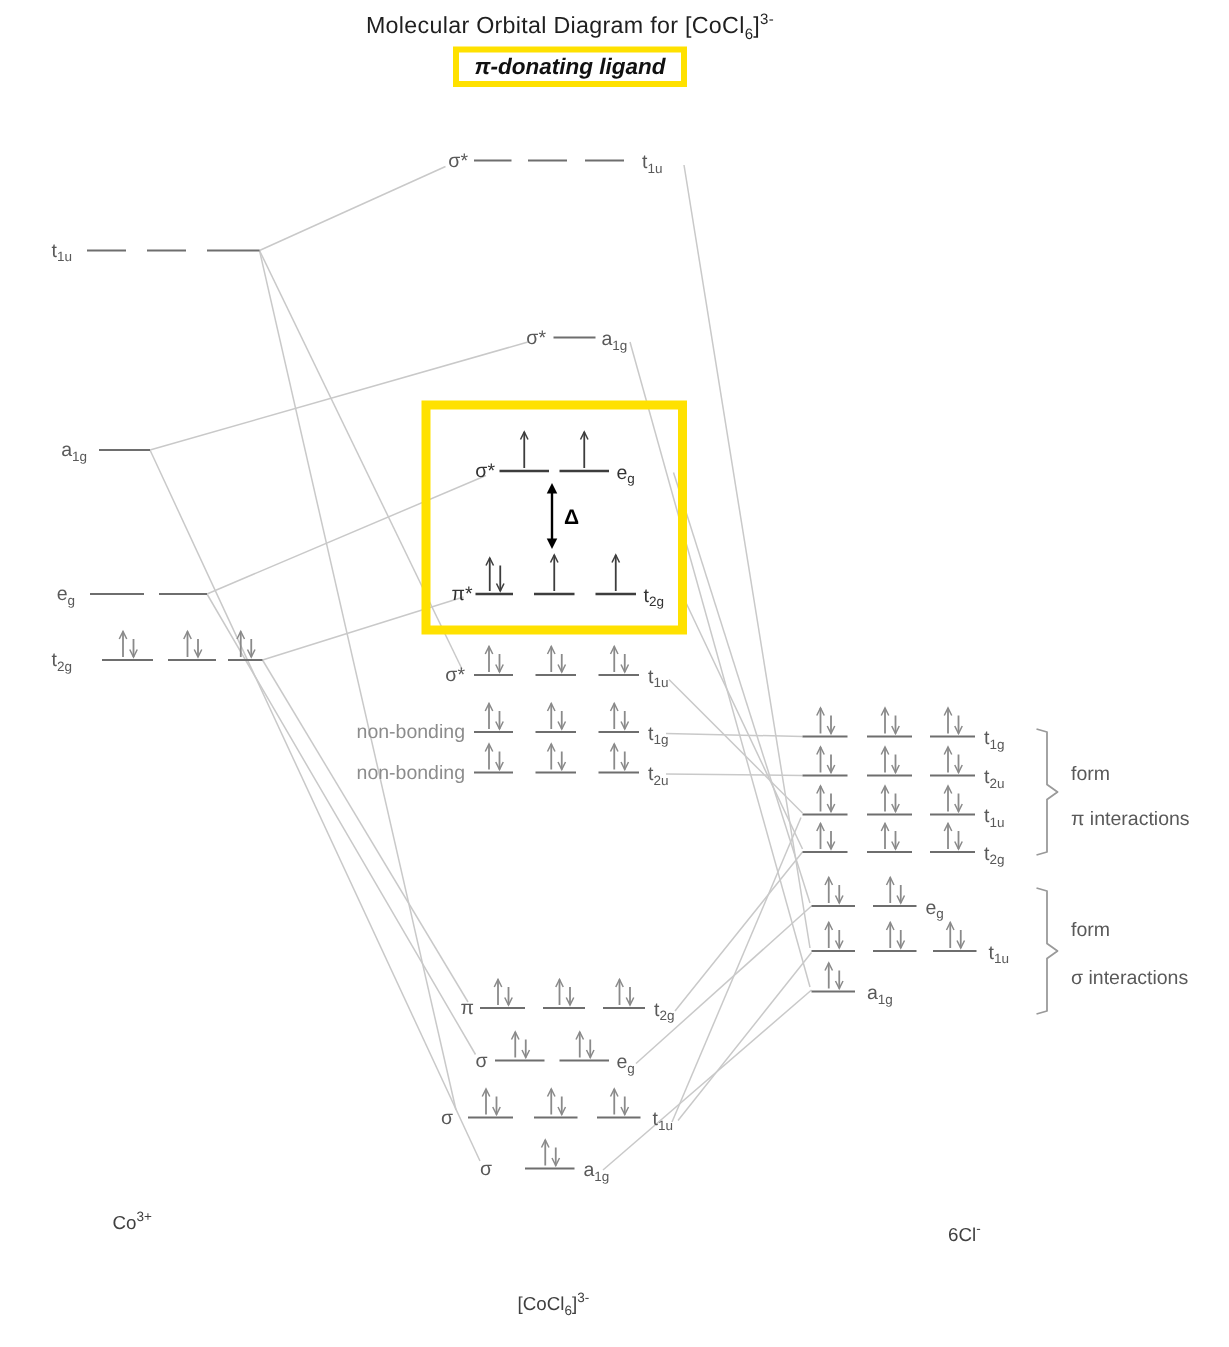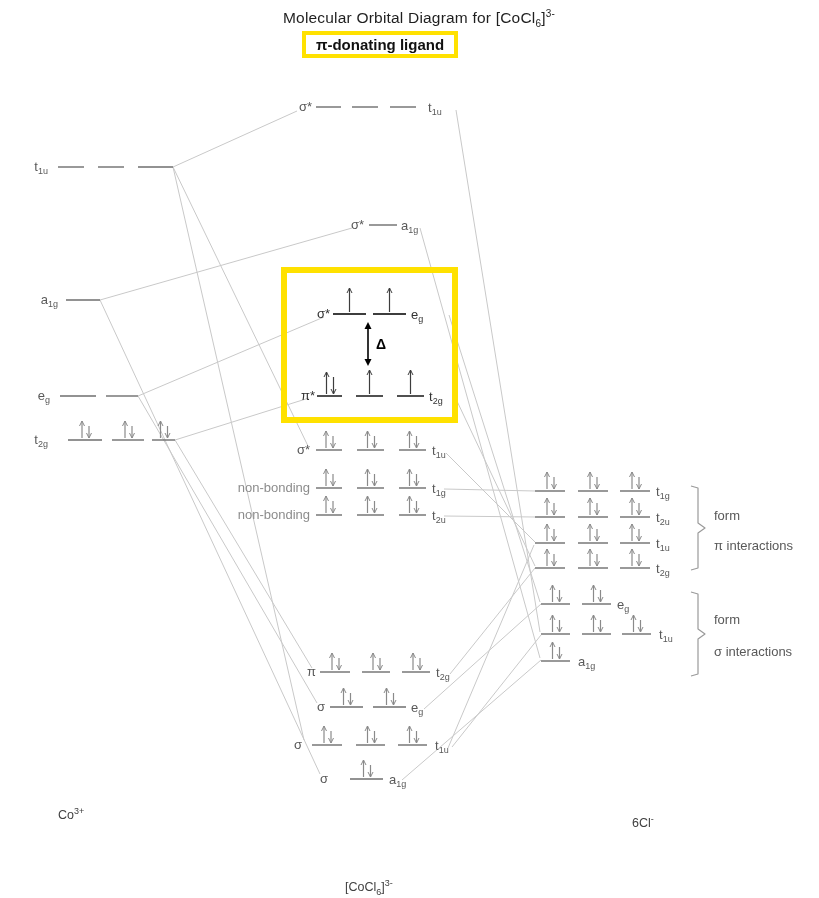--- a/index.html
+++ b/index.html
@@ -1,21 +1,21 @@
 <!DOCTYPE html>
 <html><head>
 <meta charset="utf-8">
 <style>
   html,body{margin:0;padding:0;background:#ffffff;}
   .page{position:relative;width:819px;height:898px;background:#ffffff;
         font-family:"Liberation Sans",sans-serif;overflow:hidden;}
   .title{position:absolute;top:8px;left:0;width:760px;text-align:center;
-         font-size:15.5px;color:#1f1f1f;letter-spacing:.2px;margin-left:39px;}
+         font-size:15.5px;color:#1f1f1f;letter-spacing:.2px;}
   .title sub{font-size:10px;} .title sup{font-size:10px;}
-  .subtitle-wrap{position:absolute;top:31px;left:0;width:760px;text-align:center;}
+  .subtitle-wrap{position:absolute;top:31px;left:0;width:760px;text-align:center;font-style:italic;}
   .subtitle-box{display:inline-block;border:4px solid #FFE100;padding:1px 10px;
                 font-size:15px;font-weight:bold;color:#111111;background:#ffffff;}
   .foot{position:absolute;font-size:12.5px;color:#404040;}
   .foot sup{font-size:9px;} .foot sub{font-size:9px;}
   svg{position:absolute;top:0;left:0;}
   text{font-family:"Liberation Sans",sans-serif;}
 </style>
 </head>
 <body>
 
@@ -362,19 +362,19 @@
         <text x="714" y="656" fill="#595959" font-size="13">σ interactions</text>
       </g>
     </svg>
 
   <div class="title"><span>Molecular Orbital Diagram for [CoCl</span><sub>6</sub><span>]</span><sup>3-</sup></div>
 
   <div class="subtitle-wrap">
     <span class="subtitle-box" style="border-color: rgb(255, 225, 0);"><span>π-donating ligand</span></span>
   </div>
 
-  <div class="foot" style="left:58px;top:806px"><span>Co</span><sup>3+</sup></div>
+  <div class="foot" style="left:75px;top:806px"><span>Co</span><sup>3+</sup></div>
 
   <div class="foot" style="left:632px;top:814px"><span>6Cl</span><sup>-</sup></div>
 
-  <div class="foot" style="left:345px;top:878px"><span>[CoCl</span><sub>6</sub><span>]</span><sup>3-</sup></div>
+  <div class="foot" style="left:345px;top:860px"><span>[CoCl</span><sub>6</sub><span>]</span><sup>3-</sup></div>
 
 </div>
 
 </body></html>

